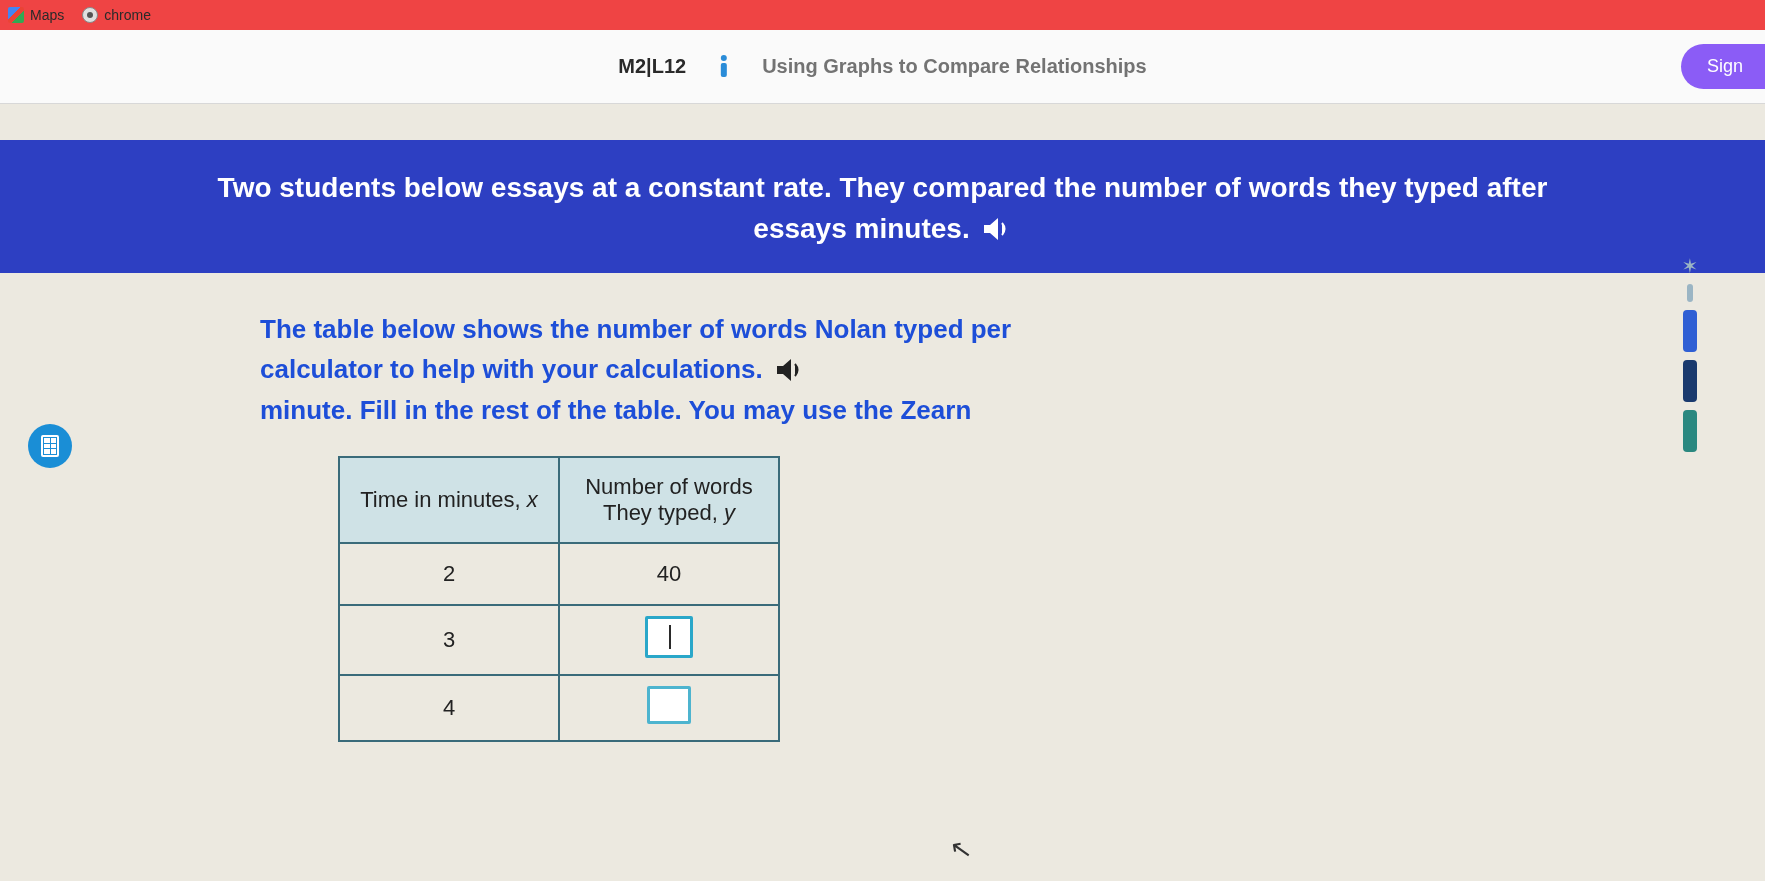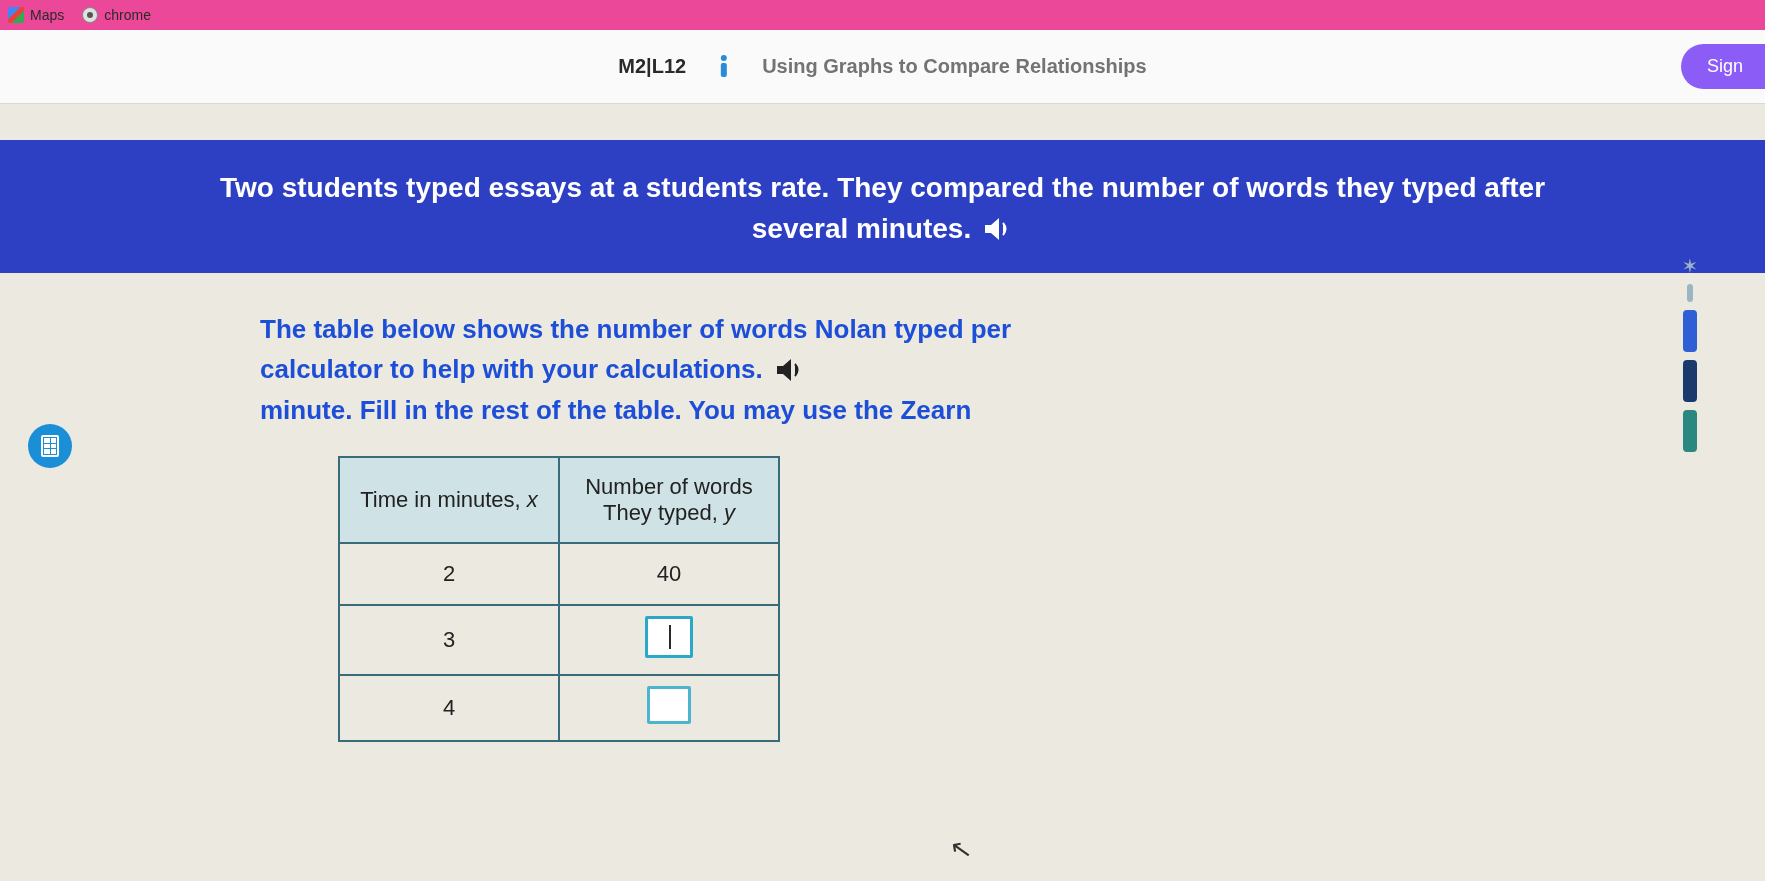--- a/index.html
+++ b/index.html
@@ -6,21 +6,21 @@
   body {
     font-family: -apple-system, BlinkMacSystemFont, "Segoe UI", Arial, sans-serif;
     background: #f5f5f0;
     width: 1765px;
     height: 881px;
     overflow: hidden;
     position: relative;
   }
   .bookmarks-bar {
     height: 30px;
-    background: #ec4899;
+    background: #ef4444;
     display: flex;
     align-items: center;
     padding: 0 8px;
     gap: 18px;
     font-size: 14px;
     color: #2a2a2a;
   }
   .bookmark-item { display: flex; align-items: center; gap: 6px; }
   .maps-icon {
     width: 16px; height: 16px;
@@ -230,23 +230,23 @@
     <span class="lesson-title">Using Graphs to Compare Relationships</span>
   </div>
   <div class="sign-btn">
     <span>Sign</span>
   </div>
 </div>
 
 <div class="main-area">
 
   <div class="blue-banner">
-    <div>Two students typed essays at a students rate. They compared the number of words they typed after</div>
+    <div>Two students below essays at a constant rate. They compared the number of words they typed after</div>
     <div class="line2">
-      <span>several minutes.</span>
+      <span>essays minutes.</span>
       <span class="audio-icon white">
         <svg viewBox="0 0 28 24">
             <polygon points="0,8 6,8 14,1 14,23 6,16 0,16"></polygon>
             <path d="M18 6 Q23 12 18 18" fill="none" stroke="#fff" stroke-width="2"></path>
           </svg>
       </span>
     </div>
   </div>
 
   <div class="calc-btn">

